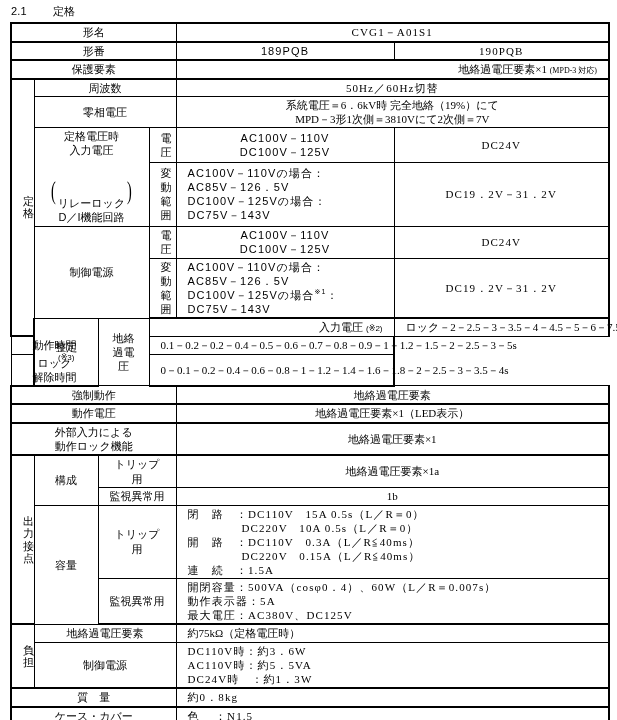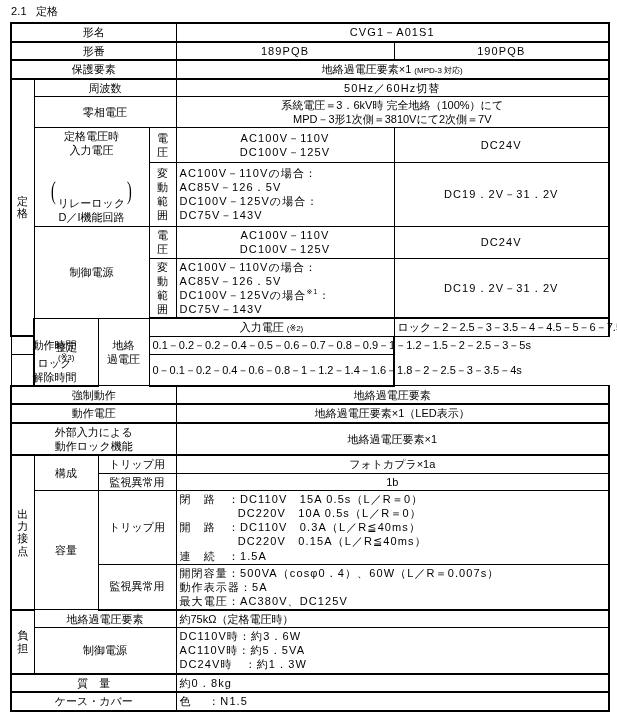--- a/index.html
+++ b/index.html
@@ -21,54 +21,54 @@
     box-sizing: border-box;
   }
   .section-heading {
     position: absolute;
     left: 11px;
     top: 4px;
     font-size: 11px;
     letter-spacing: 0.2px;
     white-space: nowrap;
   }
-  .section-heading .num { margin-right: 9px; }
+  .section-heading .num { margin-right: 26px; }
 
   table.spec {
     position: absolute;
     left: 10px;
     top: 22px;
     width: 598px;
     border-collapse: collapse;
     table-layout: fixed;
     font-size: 11px;
     line-height: 1.32;
   }
   table.spec td {
     border: 1px solid #000;
-    padding: 1px 3px;
+    padding: 1px 11px;
     vertical-align: middle;
     word-break: break-all;
   }
   
   .tb-top { border-top: 2px solid #000 !important; }
   .tb-bot { border-bottom: 2px solid #000 !important; }
   .tb-left { border-left: 2px solid #000 !important; }
-  .tb-right { border-right: 2px solid #000 !important; }
+  .tb-right { border-right: 2px solid #000 !important; font-family: Liberation Serif, serif; }
 
   .c { text-align: center; }
   .l { text-align: left; }
   .vert {
     text-align: center;
     line-height: 1.12;
     letter-spacing: 0;
     padding: 1px 0;
   }
   .vert .ch { display: block; }
-  .nowrap { white-space: nowrap; }
+  .nowrap { white-space: nowrap; text-align: right; }
   .tight { line-height: 1.28; }
   .small { font-size: 8px; }
   .sup {
     font-size: 7px;
     vertical-align: super;
     line-height: 1;
   }
   .wide { letter-spacing: 1.1px; }
   .paren-group {
     display: flex;
@@ -126,21 +126,21 @@
         <td class="vert tb-left tb-bot" rowspan="7">
           <span class="ch">定格</span>
         </td>
         <td class="c" colspan="3">周波数</td>
         <td class="c tb-right wide" colspan="2">50Hz／60Hz切替</td>
       </tr>
 
       <tr>
         <td class="c" colspan="3">零相電圧</td>
         <td class="c tb-right lines tight" colspan="2">
-          <div>系統電圧＝3．6kV時 完全地絡（100%）にて</div>
+          <div>系統電圧＝6．6kV時 完全地絡（19%）にて</div>
           <div>MPD－3形1次側＝3810Vにて2次側＝7V</div>
         </td>
       </tr>
 
       <tr>
         <td class="c tight" colspan="2" rowspan="2">
           <div>定格電圧時</div>
           <div>入力電圧</div>
           <div class="paren-group">
             <span class="paren">(</span>
@@ -243,21 +243,21 @@
 
       <tr>
         <td class="vert tb-left tb-bot" rowspan="4">
           <span class="ch">出</span>
           <span class="ch">力</span>
           <span class="ch">接</span>
           <span class="ch">点</span>
         </td>
         <td class="c" rowspan="2">構成</td>
         <td class="c" colspan="2">トリップ用</td>
-        <td class="c tb-right" colspan="2">フォトカプラ×1a</td>
+        <td class="c tb-right" colspan="2">地絡過電圧要素×1a</td>
       </tr>
 
       <tr>
         <td class="c" colspan="2">監視異常用</td>
         <td class="c tb-right" colspan="2">1b</td>
       </tr>
 
       <tr>
         <td class="c" rowspan="2">容量</td>
         <td class="c" colspan="2">トリップ用</td>

